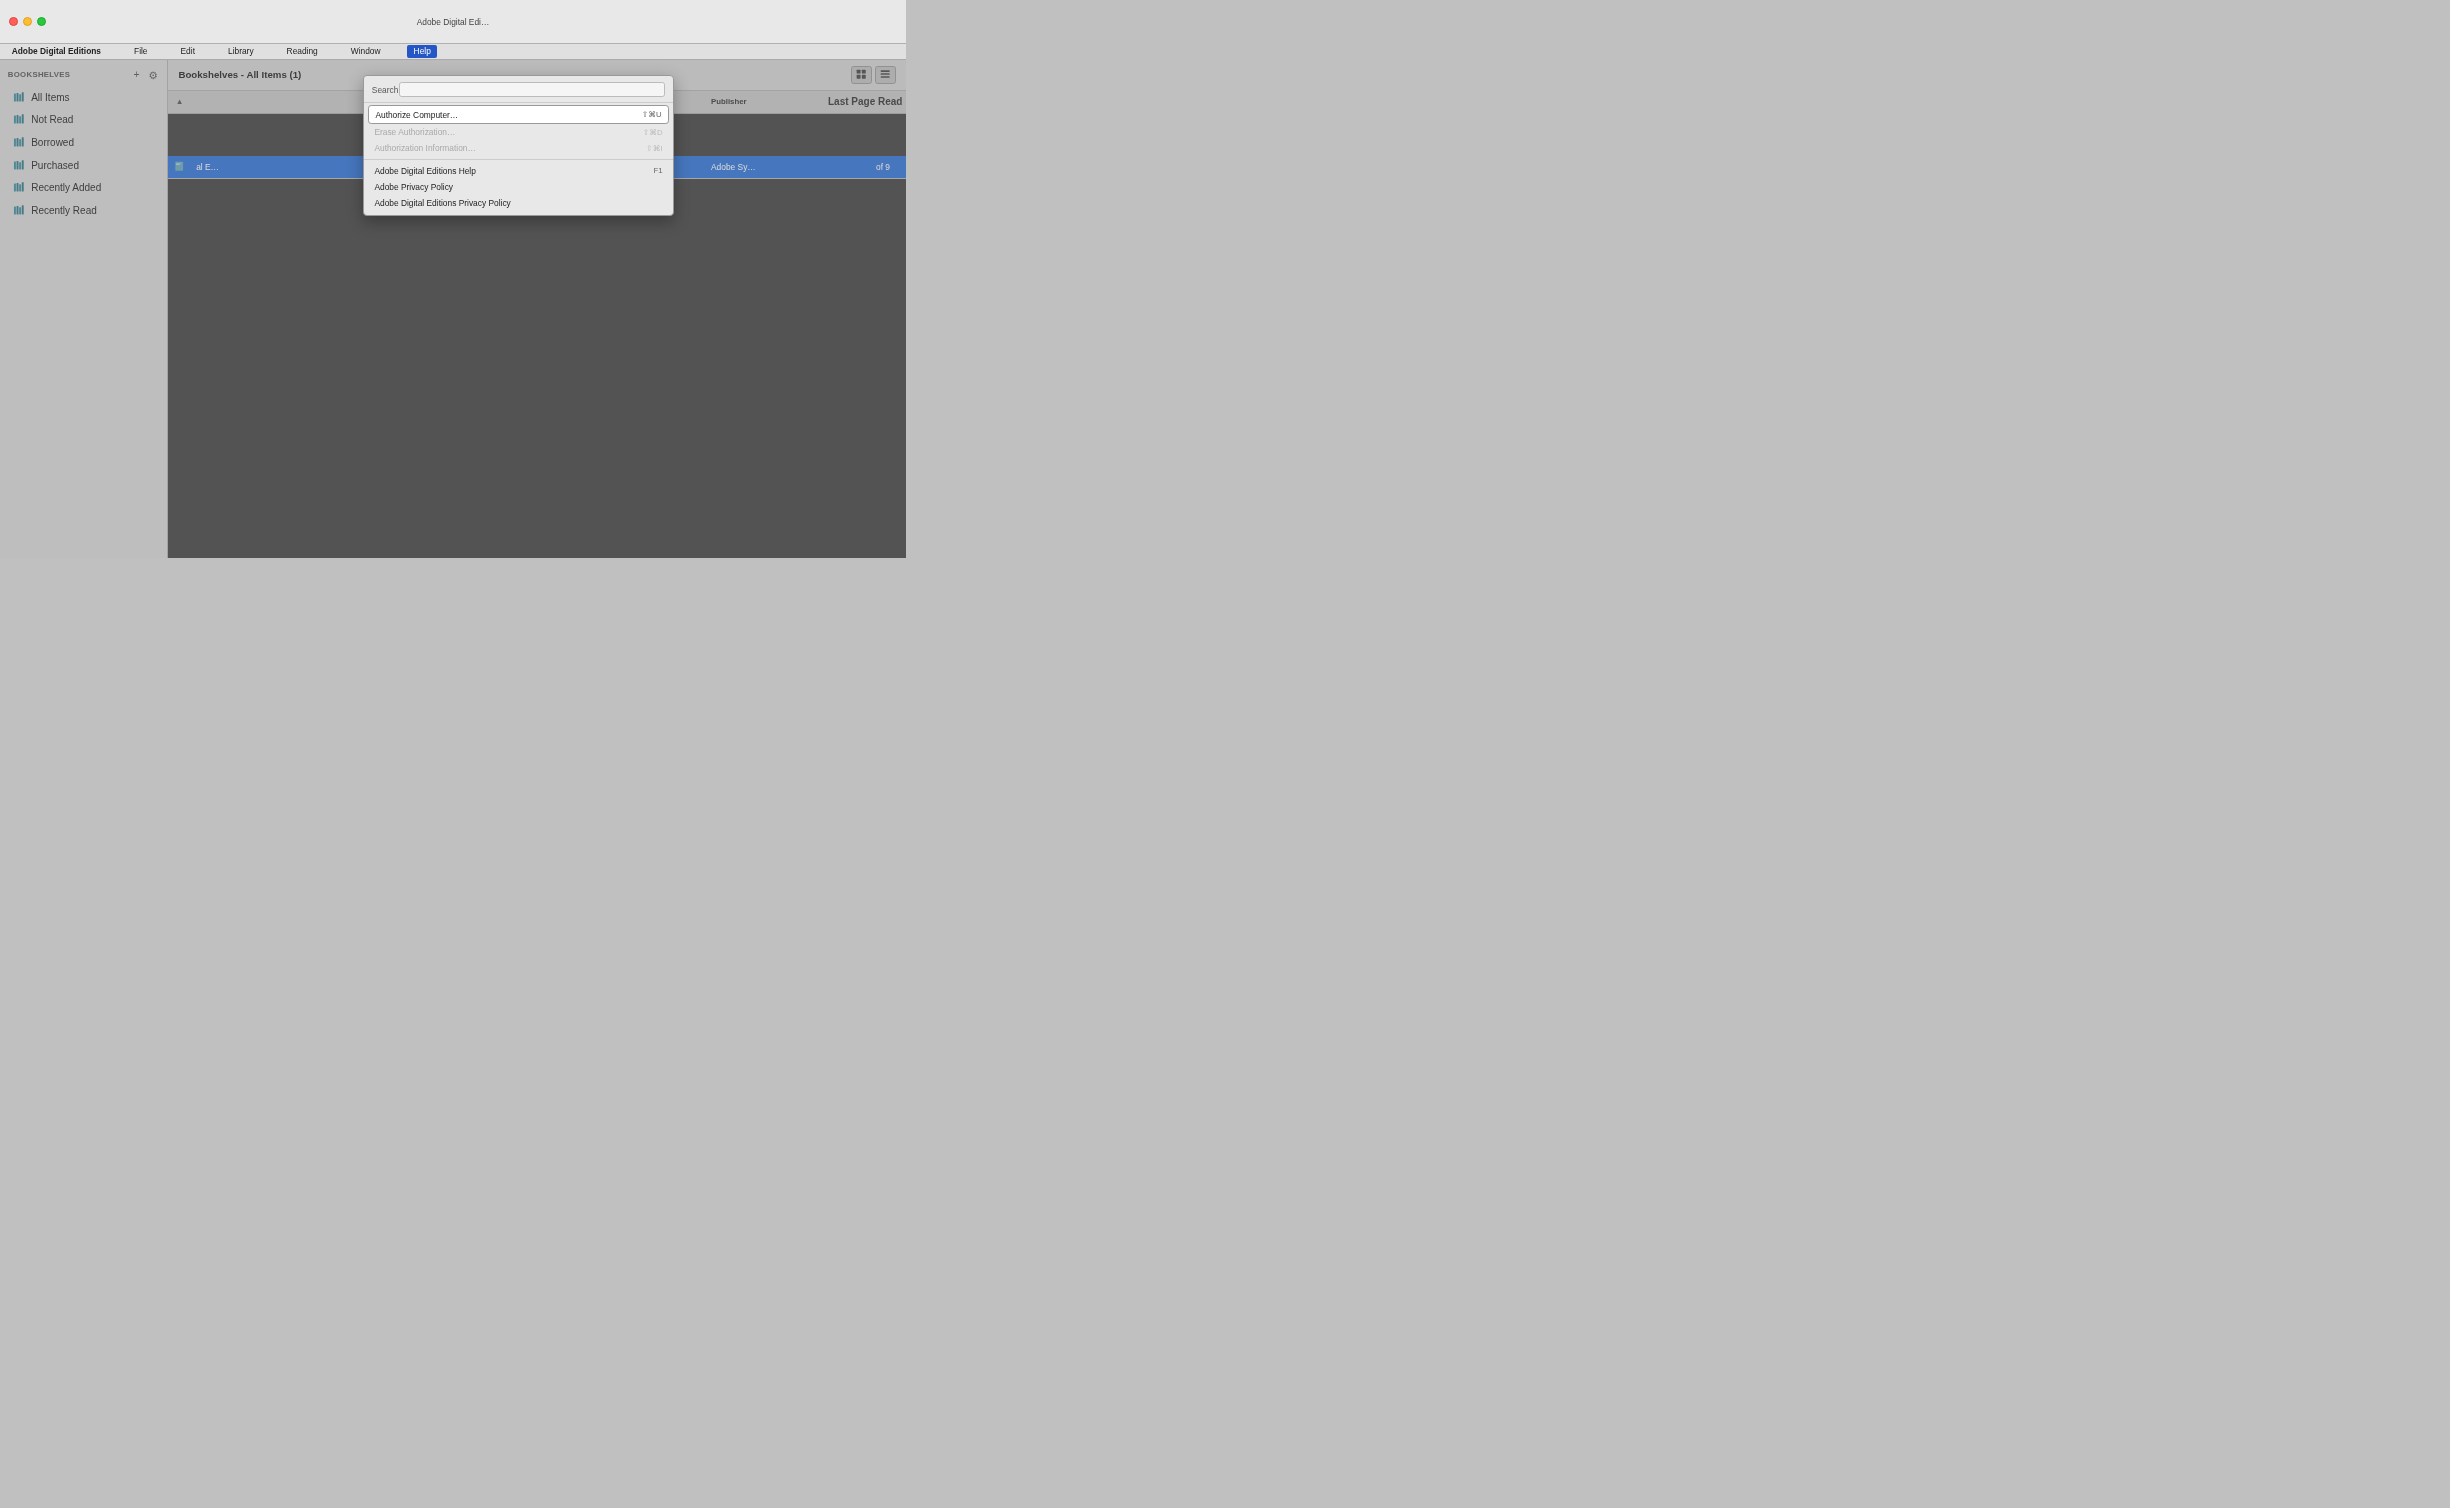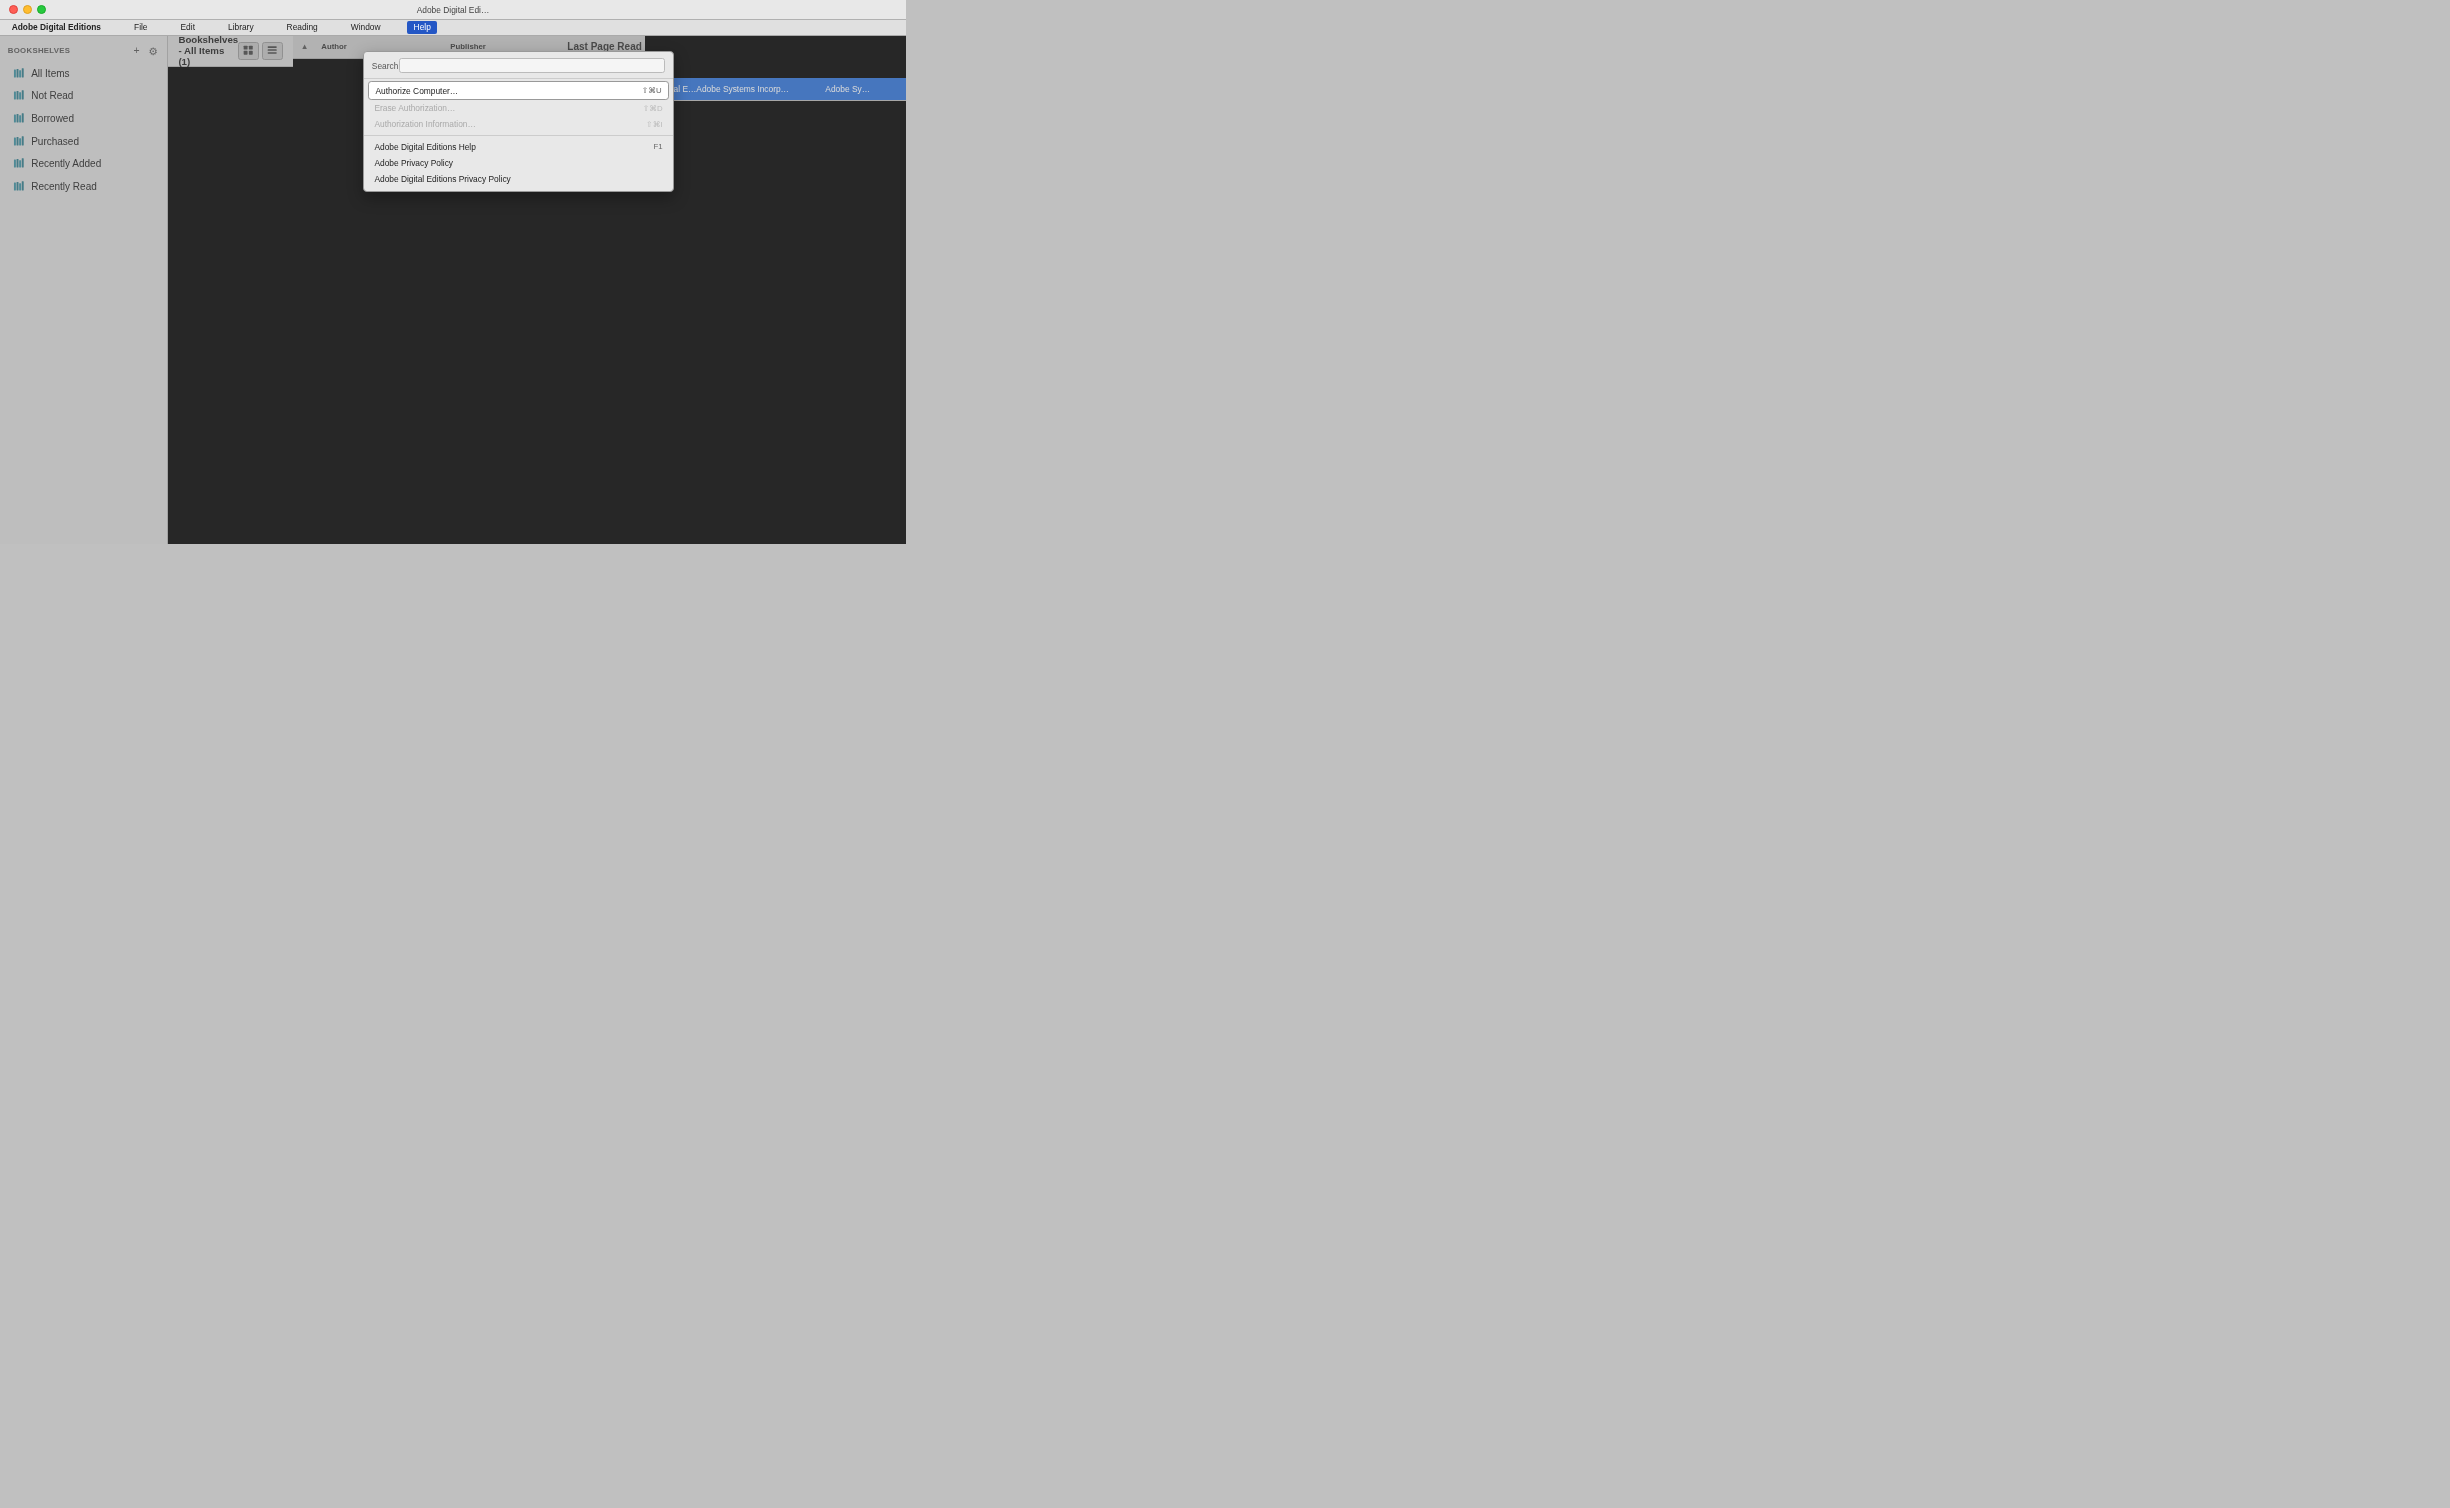--- a/index.html
+++ b/index.html
@@ -8,21 +8,21 @@
       background: #c0c0c0;
       width: 906px;
       height: 558px;
       overflow: hidden;
       position: relative;
     }
 
     
     .title-bar {
       background: #e8e8e8;
-      height: 20px;
+      height: 44px;
       display: flex;
       align-items: center;
       position: relative;
       border-bottom: 0.6px solid #b0b0b0;
       text-align: center;
     }
     .traffic-lights {
       display: flex;
       gap: 5.2px;
       margin-left: 9px;
@@ -118,23 +118,23 @@
       cursor: pointer;
       font-size: 10px;
       color: #222;
       border-radius: 3.2px;
       margin: 0.6px 3.9px;
     }
 
     
     .content-area {
       flex: 1;
-      background: #000000;
-      display: flex;
-      flex-direction: row;
+      background: #404040;
+      display: flex;
+      flex-direction: column;
       overflow: hidden;
     }
 
     
     .content-toolbar {
       background: #d4d4d4;
       height: 31px;
       display: flex;
       align-items: center;
       padding: 0 10.4px;

